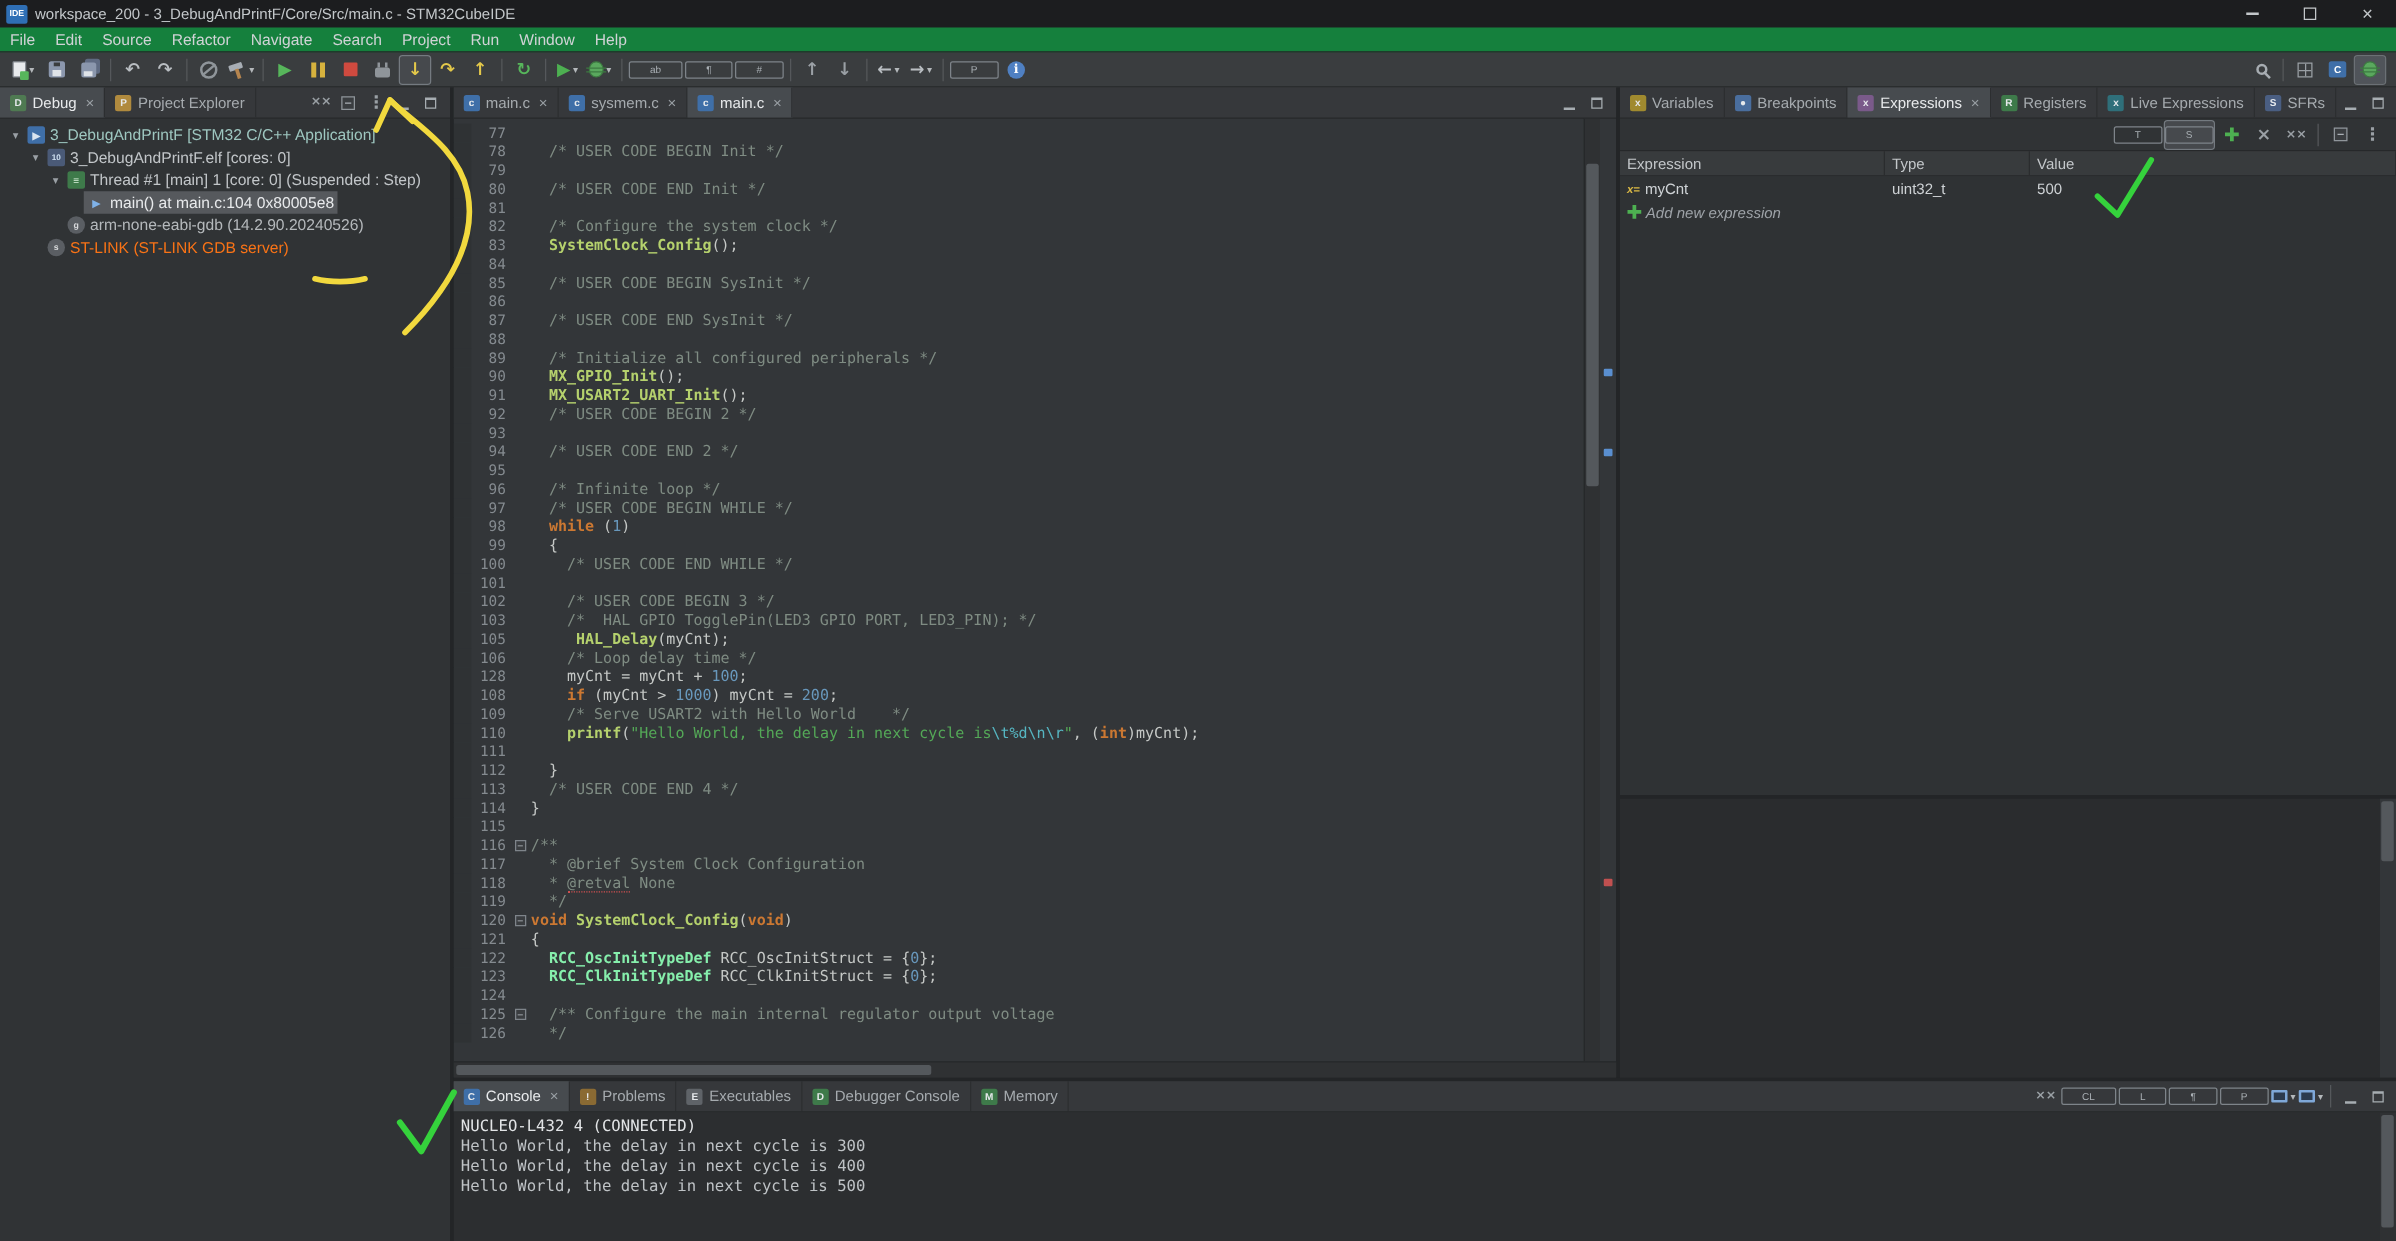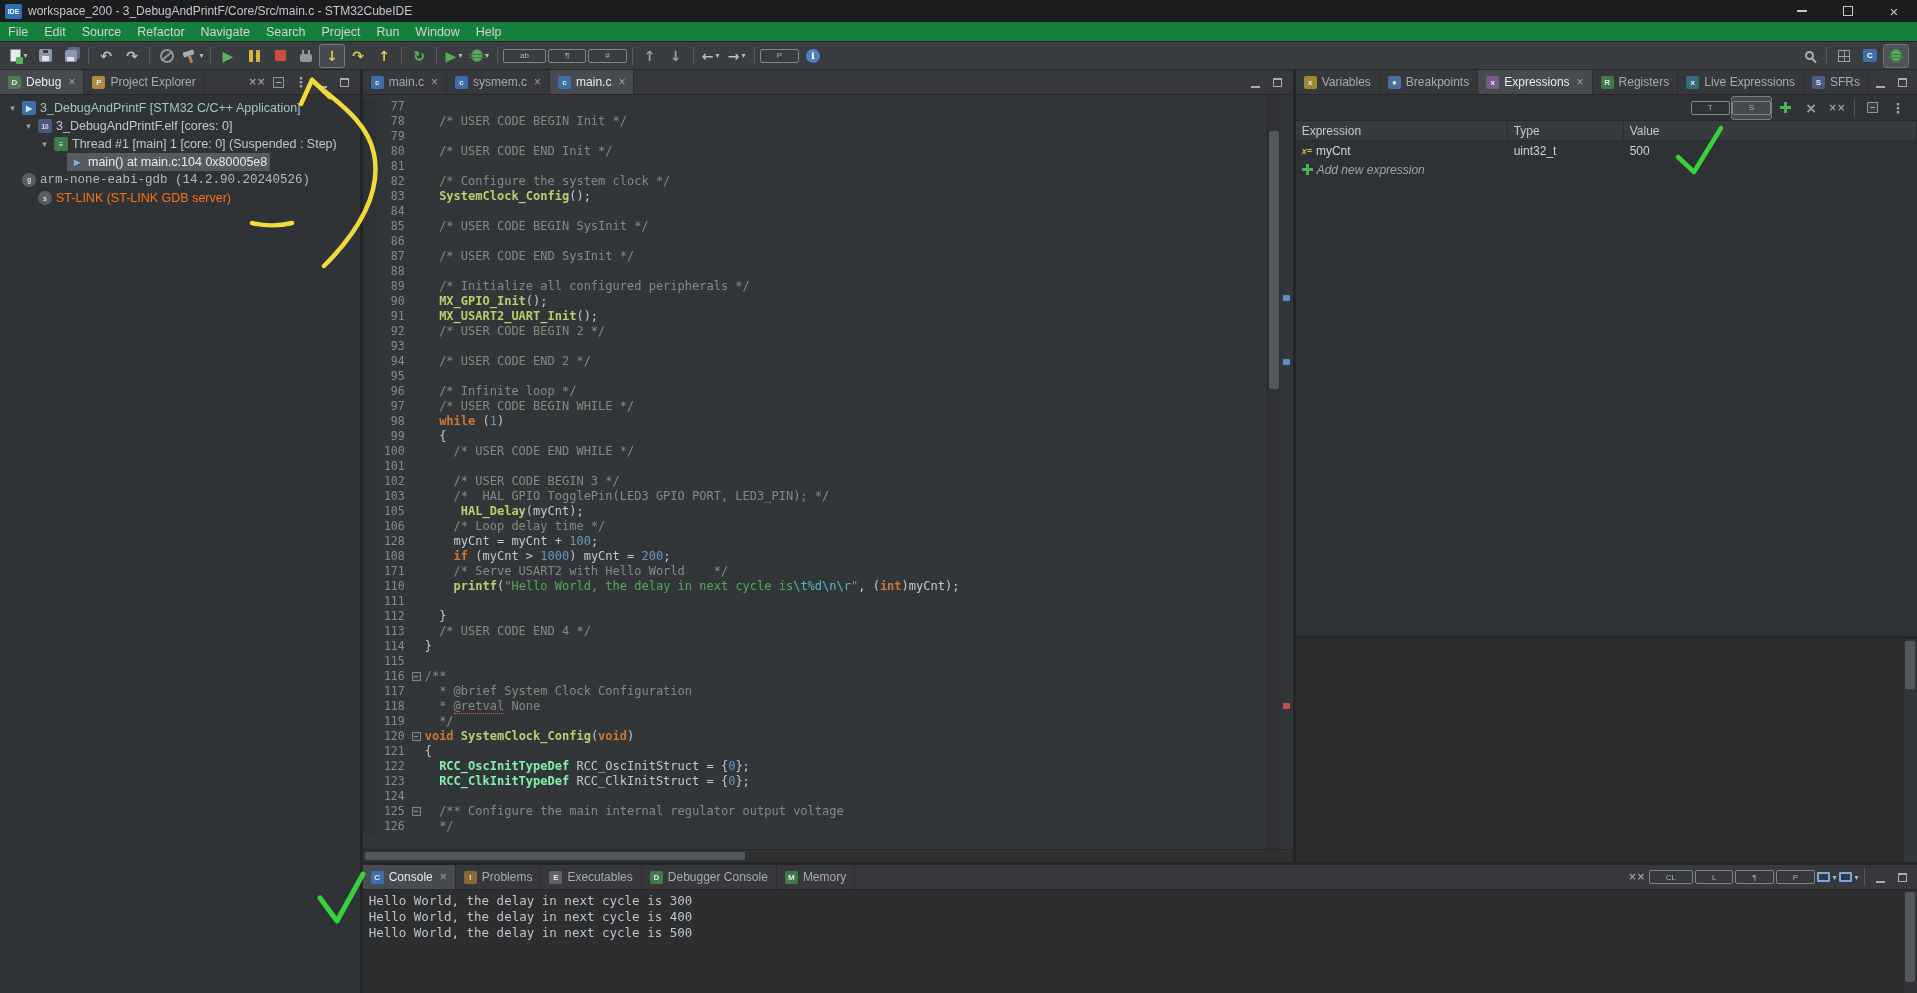--- a/index.html
+++ b/index.html
@@ -398,21 +398,21 @@
               <span class="row-label" style="color: rgb(194, 198, 201);">Thread #1 [main] 1 [core: 0] (Suspended : Step)</span>
             </span>
           </div>
           <div class="tree-row selected" style="padding-left: 54px;">
             <span class="expander"></span>
             <span class="row-wrap">
               <span class="ti ti-frame">▸</span>
               <span class="row-label" style="color: rgb(232, 234, 236);">main() at main.c:104 0x80005e8</span>
             </span>
           </div>
-          <div class="tree-row" style="padding-left: 6px; font-family: Liberation Mono, monospace;">
+          <div class="tree-row" style="padding-left: 38px;">
             <span class="expander"></span>
             <span class="row-wrap">
               <span class="ti ti-gdb">g</span>
               <span class="row-label" style="color: rgb(181, 185, 188);">arm-none-eabi-gdb (14.2.90.20240526)</span>
             </span>
           </div>
           <div class="tree-row" style="padding-left: 22px;">
             <span class="expander"></span>
             <span class="row-wrap">
               <span class="ti ti-stlink">s</span>
@@ -482,21 +482,21 @@
                   <div class="code-line"><span class="annot"></span><span class="lnum">98</span><span class="fold"></span><span class="ltext"><span class="tok-p">  </span><span class="tok-k">while</span><span class="tok-p"> (</span><span class="tok-n">1</span><span class="tok-p">)</span></span></div>
                   <div class="code-line"><span class="annot"></span><span class="lnum">99</span><span class="fold"></span><span class="ltext"><span class="tok-p">  {</span></span></div>
                   <div class="code-line"><span class="annot"></span><span class="lnum">100</span><span class="fold"></span><span class="ltext"><span class="tok-c">    /* USER CODE END WHILE */</span></span></div>
                   <div class="code-line"><span class="annot"></span><span class="lnum">101</span><span class="fold"></span><span class="ltext"></span></div>
                   <div class="code-line"><span class="annot"></span><span class="lnum">102</span><span class="fold"></span><span class="ltext"><span class="tok-c">    /* USER CODE BEGIN 3 */</span></span></div>
                   <div class="code-line"><span class="annot"></span><span class="lnum">103</span><span class="fold"></span><span class="ltext"><span class="tok-c">    /*  HAL GPIO TogglePin(LED3 GPIO PORT, LED3_PIN); */</span></span></div>
                   <div class="code-line"><span class="annot"></span><span class="lnum">105</span><span class="fold"></span><span class="ltext"><span class="tok-p">     </span><span class="tok-f">HAL_Delay</span><span class="tok-p">(myCnt);</span></span></div>
                   <div class="code-line"><span class="annot"></span><span class="lnum">106</span><span class="fold"></span><span class="ltext"><span class="tok-c">    /* Loop delay time */</span></span></div>
                   <div class="code-line"><span class="annot"></span><span class="lnum">128</span><span class="fold"></span><span class="ltext"><span class="tok-p">    myCnt = myCnt + </span><span class="tok-n">100</span><span class="tok-p">;</span></span></div>
                   <div class="code-line"><span class="annot"></span><span class="lnum">108</span><span class="fold"></span><span class="ltext"><span class="tok-p">    </span><span class="tok-k">if</span><span class="tok-p"> (myCnt &gt; </span><span class="tok-n">1000</span><span class="tok-p">) myCnt = </span><span class="tok-n">200</span><span class="tok-p">;</span></span></div>
-                  <div class="code-line"><span class="annot"></span><span class="lnum">171</span><span class="fold"></span><span class="ltext"><span class="tok-c">    /* Serve USART2 with Hello World    */</span></span></div>
+                  <div class="code-line"><span class="annot"></span><span class="lnum">109</span><span class="fold"></span><span class="ltext"><span class="tok-c">    /* Serve USART2 with Hello World    */</span></span></div>
                   <div class="code-line"><span class="annot"></span><span class="lnum">110</span><span class="fold"></span><span class="ltext"><span class="tok-p">    </span><span class="tok-f">printf</span><span class="tok-p">(</span><span class="tok-s">"Hello World, the delay in next cycle is</span><span class="tok-e">\t%d\n\r</span><span class="tok-s">"</span><span class="tok-p">, (</span><span class="tok-k">int</span><span class="tok-p">)myCnt);</span></span></div>
                   <div class="code-line"><span class="annot"></span><span class="lnum">111</span><span class="fold"></span><span class="ltext"></span></div>
                   <div class="code-line"><span class="annot"></span><span class="lnum">112</span><span class="fold"></span><span class="ltext"><span class="tok-p">  }</span></span></div>
                   <div class="code-line"><span class="annot"></span><span class="lnum">113</span><span class="fold"></span><span class="ltext"><span class="tok-c">  /* USER CODE END 4 */</span></span></div>
                   <div class="code-line"><span class="annot"></span><span class="lnum">114</span><span class="fold"></span><span class="ltext"><span class="tok-p">}</span></span></div>
                   <div class="code-line"><span class="annot"></span><span class="lnum">115</span><span class="fold"></span><span class="ltext"></span></div>
                   <div class="code-line"><span class="annot"></span><span class="lnum">116</span><span class="fold"><span class="fm">−</span></span><span class="ltext"><span class="tok-c">/**</span></span></div>
                   <div class="code-line"><span class="annot"></span><span class="lnum">117</span><span class="fold"></span><span class="ltext"><span class="tok-c">  * @brief System Clock Configuration</span></span></div>
                   <div class="code-line"><span class="annot"></span><span class="lnum">118</span><span class="fold"></span><span class="ltext"><span class="tok-c">  * </span><span class="tok-cm">@retval</span><span class="tok-c"> None</span></span></div>
                   <div class="code-line"><span class="annot"></span><span class="lnum">119</span><span class="fold"></span><span class="ltext"><span class="tok-c">  */</span></span></div>
@@ -672,21 +672,21 @@
               <span class="tb-sep"></span>
               <span class="tbi">
                 <span class="css-ic ic-winmin"></span>
               </span>
               <span class="tbi">
                 <span class="css-ic ic-winmax"></span>
               </span>
             </div>
         </div>
         <div id="console-body">
-          <div id="console-lines"><div class="console-line">Hello World, the delay in next cycle is 300</div><div class="console-line">Hello World, the delay in next cycle is 400</div><div class="console-line">Hello World, the delay in next cycle is 500</div></div>
+          <div id="console-lines"><div class="console-line head">NUCLEO-L432 4 (CONNECTED)</div><div class="console-line">Hello World, the delay in next cycle is 300</div><div class="console-line">Hello World, the delay in next cycle is 400</div><div class="console-line">Hello World, the delay in next cycle is 500</div></div>
           <div id="console-vscroll">
             <div class="sb-thumb"></div>
           </div>
         </div>
       </div>
     </div>
 
   </div>
 </div>
 

